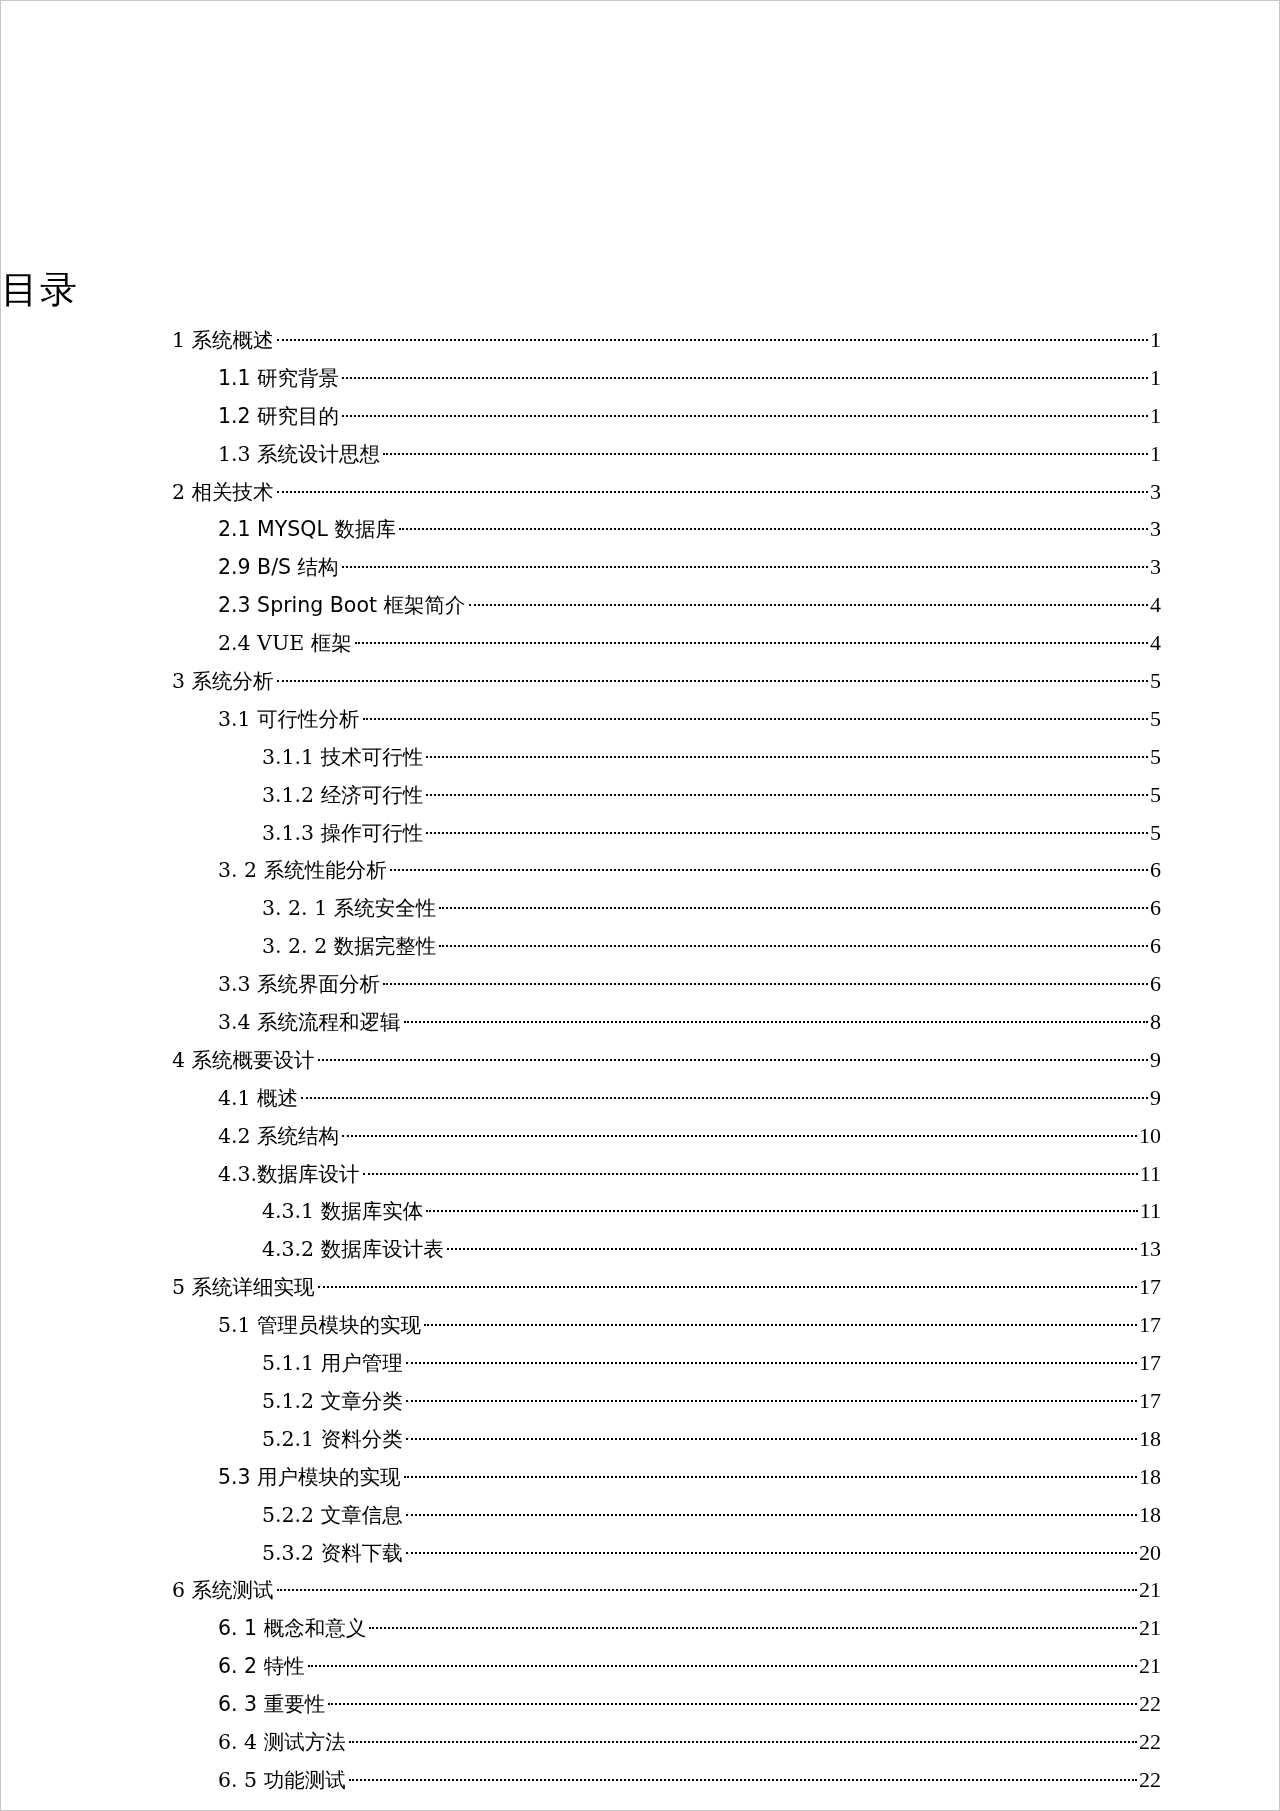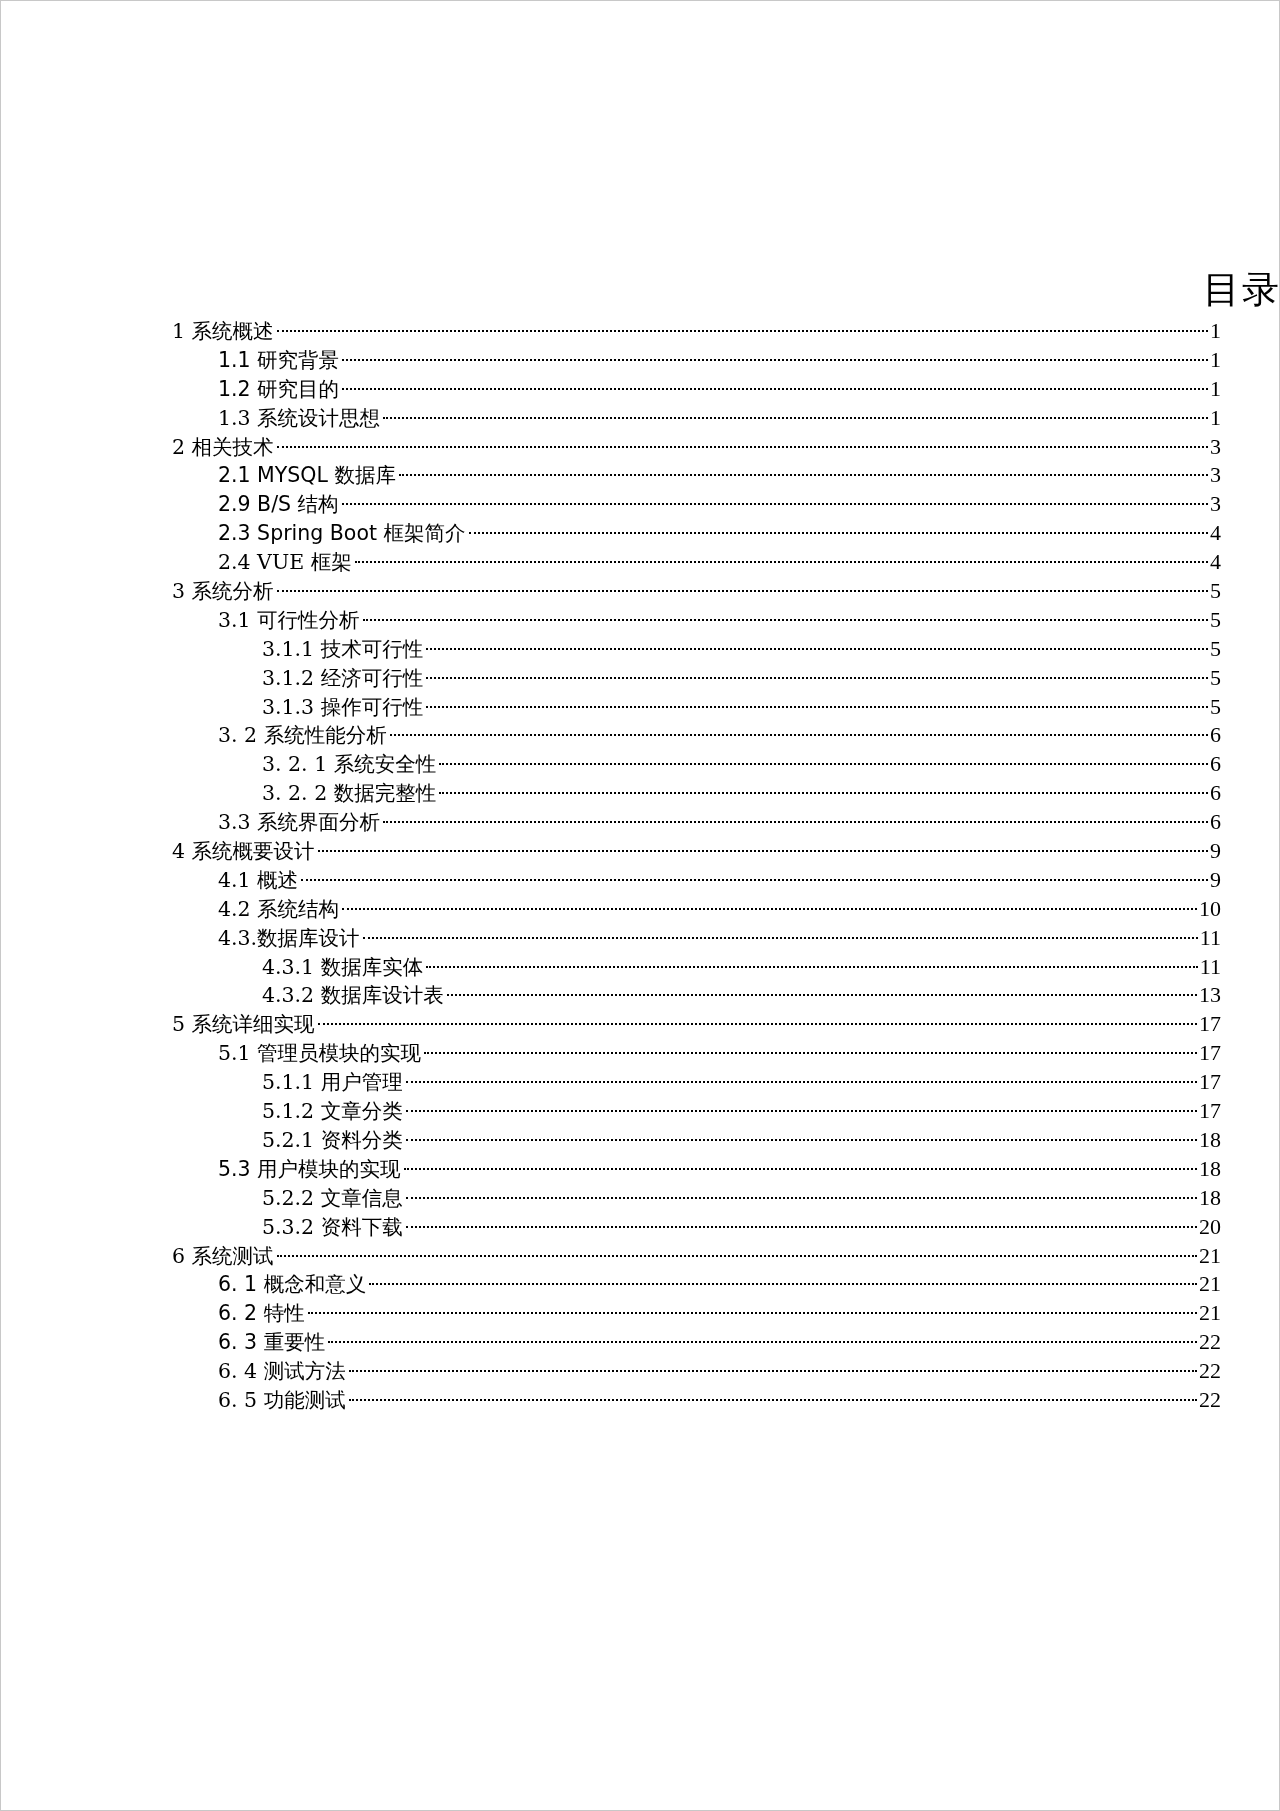--- a/index.html
+++ b/index.html
@@ -22,21 +22,21 @@
       width: 1278px;
       height: 1809px;
       border: 1px solid #c8c8c8;
       background: #fff;
     }
     .toc-title {
       position: absolute;
       left: 0;
       width: 1280px;
       top: 236px;
-      text-align: right;
+      text-align: left;
       font-size: 37px;
       line-height: 56px;
       letter-spacing: 2px;
       font-family: "DejaVu Sans", "Liberation Sans", sans-serif;
       font-weight: normal;
     }
     .toc-list {
       position: absolute;
       left: 0;
       top: 316px;
@@ -45,23 +45,24 @@
       padding: 0;
       list-style: none;
     }
     .toc-row {
       position: relative;
       height: 28.9px;
       line-height: 28.9px;
       display: flex;
       align-items: baseline;
       right: 0;
-      padding-right: 60px;
+      padding-right: 120px;
       font-size: 21px;
       white-space: nowrap;
+      margin-top: 9px;
     }
     .toc-row.l1 { padding-left: 171px; }
     .toc-row.l2 { padding-left: 217px; }
     .toc-row.l3 { padding-left: 261px; justify-content: flex-end; }
     .toc-row .label {
       flex: 0 0 auto;
       font-family: "DejaVu Serif", "Liberation Serif", serif;
       font-size: 20.5px;
     }
     .toc-row .label.sans {
@@ -172,20 +173,25 @@
       <li class="toc-row l3">
         <span class="label">3. 2. 2  数据完整性</span>
         <span class="leader"></span>
         <span class="page-num">6</span>
       </li>
       <li class="toc-row l2">
         <span class="label">3.3 系统界面分析</span>
         <span class="leader"></span>
         <span class="page-num">6</span>
       </li>
+      <li class="toc-row l2">
+        <span class="label">3.4 系统流程和逻辑</span>
+        <span class="leader"></span>
+        <span class="page-num">8</span>
+      </li>
       <li class="toc-row l1">
         <span class="label">4 系统概要设计</span>
         <span class="leader"></span>
         <span class="page-num">9</span>
       </li>
       <li class="toc-row l2">
         <span class="label">4.1 概述</span>
         <span class="leader"></span>
         <span class="page-num">9</span>
       </li>

